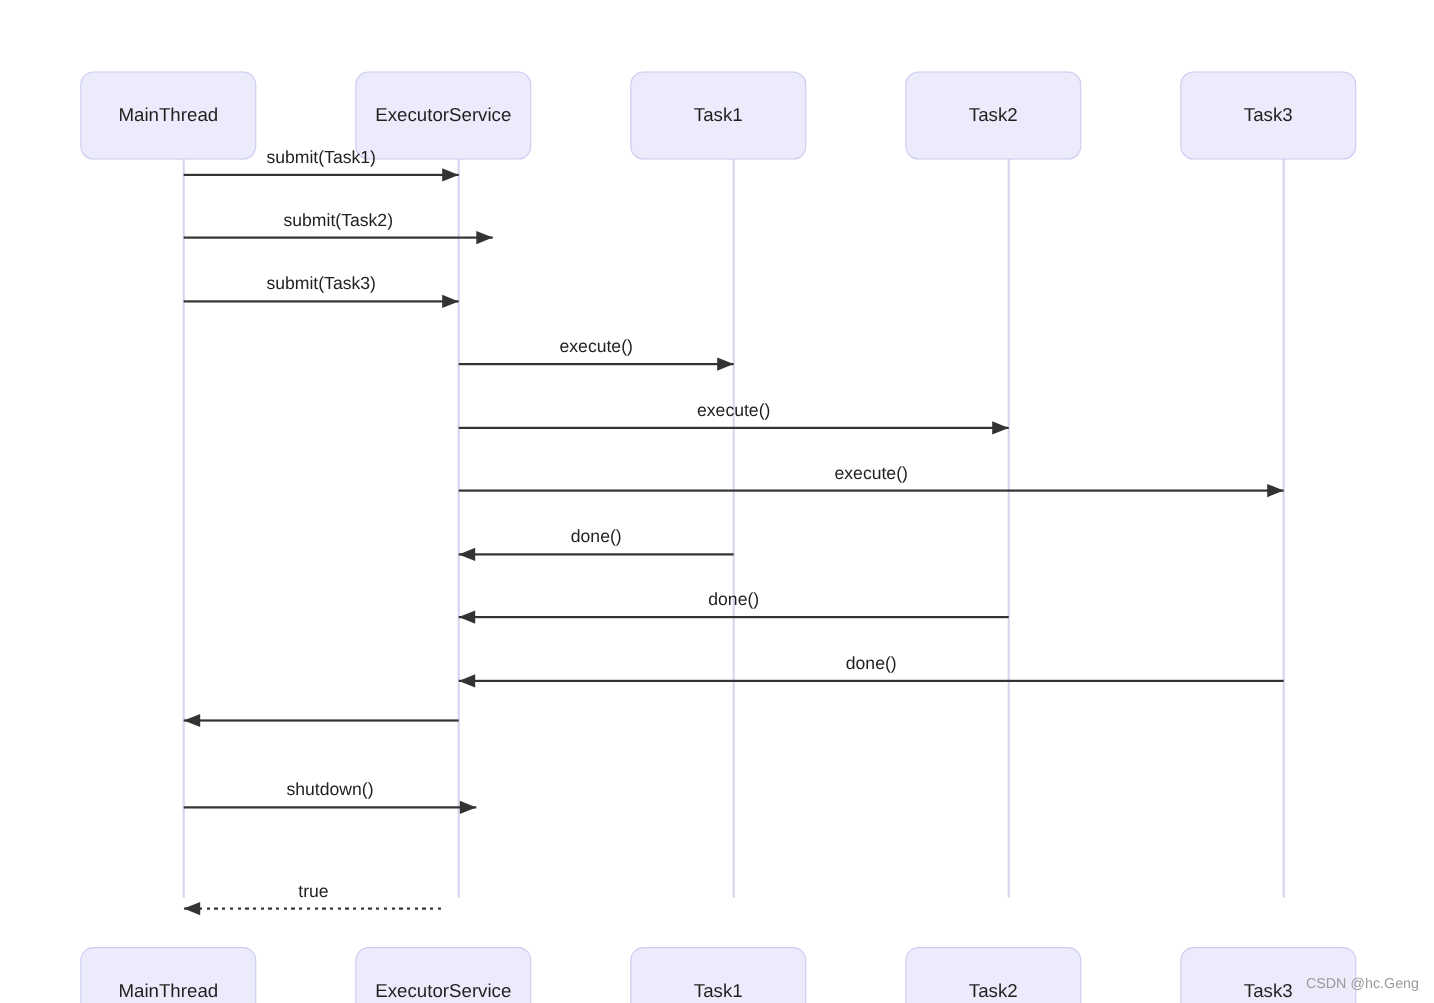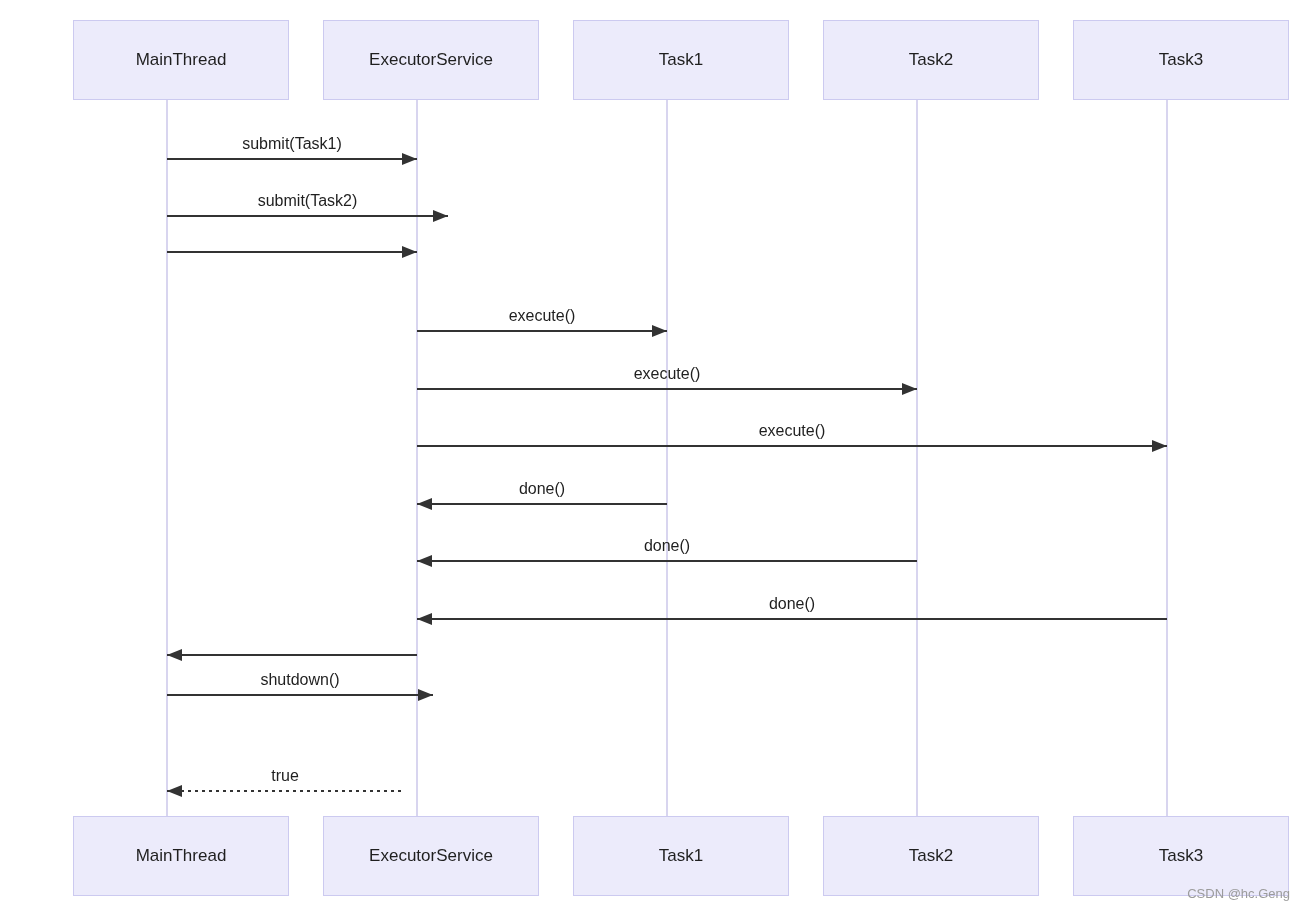--- a/index.html
+++ b/index.html
@@ -17,31 +17,32 @@
   }
   .lifeline {
     position: absolute;
     width: 2px;
     top: 100px;
     height: 716px;
     background: var(--lifeline, #D8D5EF);
   }
   .actor {
     position: absolute;
-    width: 216px;
+    width: 160px;
     height: 80px;
     background: var(--actor-fill, #ECEBFB);
     border: 1px solid var(--actor-border, #CCCAF0);
-    border-radius: 0;
+    border-radius: 12px;
     display: flex;
     align-items: center;
     justify-content: center;
     font-size: 17px;
     color: var(--text, #1F1F1F);
     box-sizing: border-box;
+    margin-top: 45px;
   }
   .msg {
     position: absolute;
   }
   .msg-label {
     height: 22px;
     line-height: 22px;
     text-align: center;
     font-size: 16px;
     color: var(--text, #1F1F1F);
@@ -112,20 +113,21 @@
     <div class="msg-label">submit(Task1)</div>
     <div class="msg-line right"></div>
   </div>
 
   <div class="msg" style="left:167px;top:190px;width:281px">
     <div class="msg-label">submit(Task2)</div>
     <div class="msg-line right"></div>
   </div>
 
   <div class="msg" style="left:167px;top:248px;width:250px">
+    <div class="msg-label">submit(Task3)</div>
     <div class="msg-line right"></div>
   </div>
 
   <div class="msg" style="left:417px;top:305px;width:250px">
     <div class="msg-label">execute()</div>
     <div class="msg-line right"></div>
   </div>
 
   <div class="msg" style="left:417px;top:363px;width:500px">
     <div class="msg-label">execute()</div>
@@ -149,25 +151,25 @@
 
   <div class="msg" style="left:417px;top:593px;width:750px">
     <div class="msg-label">done()</div>
     <div class="msg-line left"></div>
   </div>
 
   <div class="msg" style="left:167px;top:651px;width:250px">
     <div class="msg-line left"></div>
   </div>
 
-  <div class="msg" style="left:167px;top:669px;width:266px">
+  <div class="msg" style="left:167px;top:708px;width:266px">
     <div class="msg-label">shutdown()</div>
     <div class="msg-line right"></div>
   </div>
 
-  <div class="msg" style="left:167px;top:765px;width:236px">
+  <div class="msg" style="left:167px;top:800px;width:236px">
     <div class="msg-label">true</div>
     <div class="msg-line left dashed"></div>
   </div>
 
   <div class="watermark">CSDN @hc.Geng</div>
 
 </div>
 
 </body></html>

